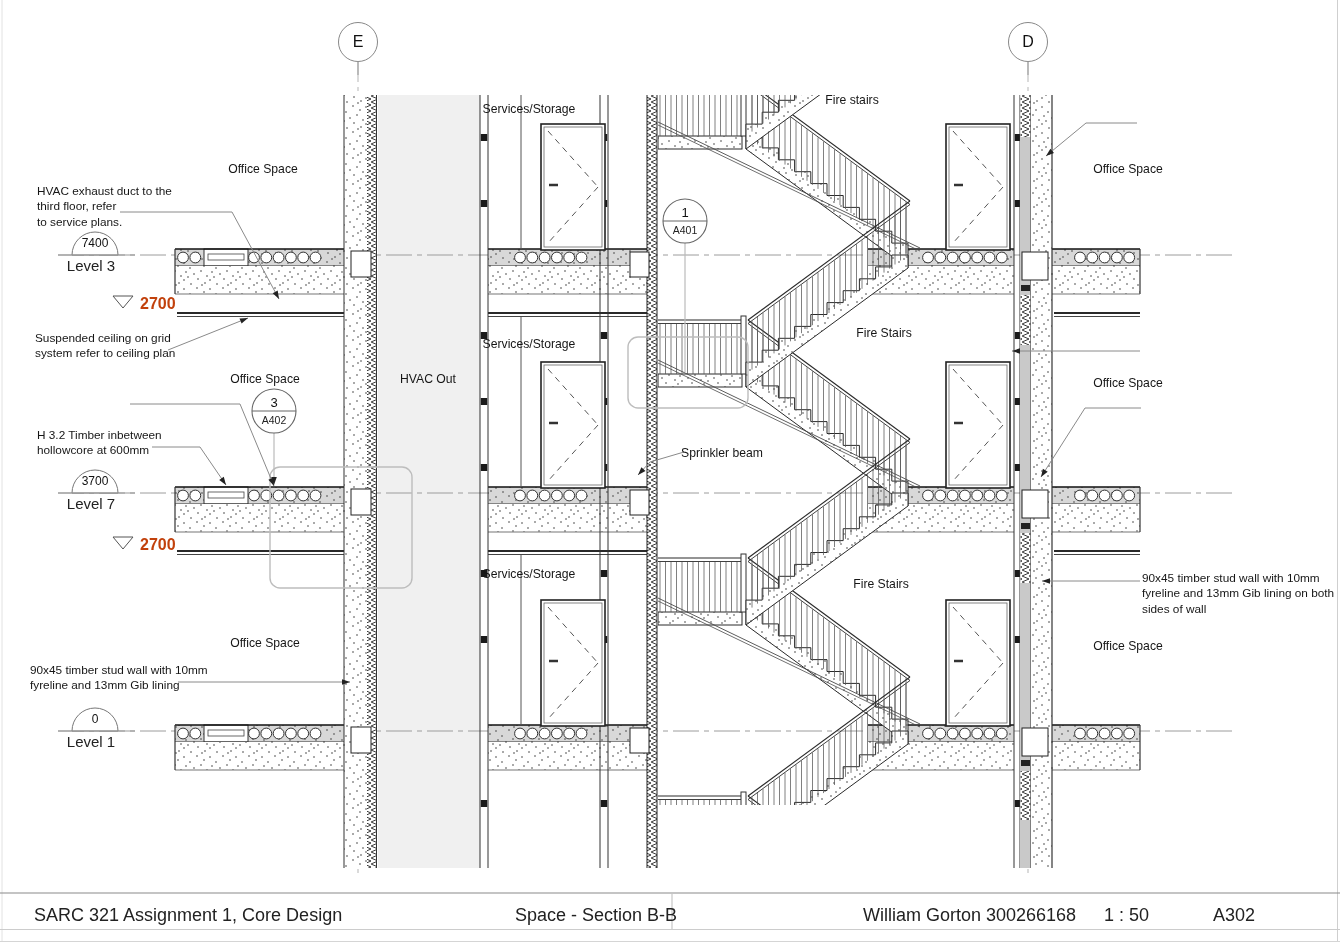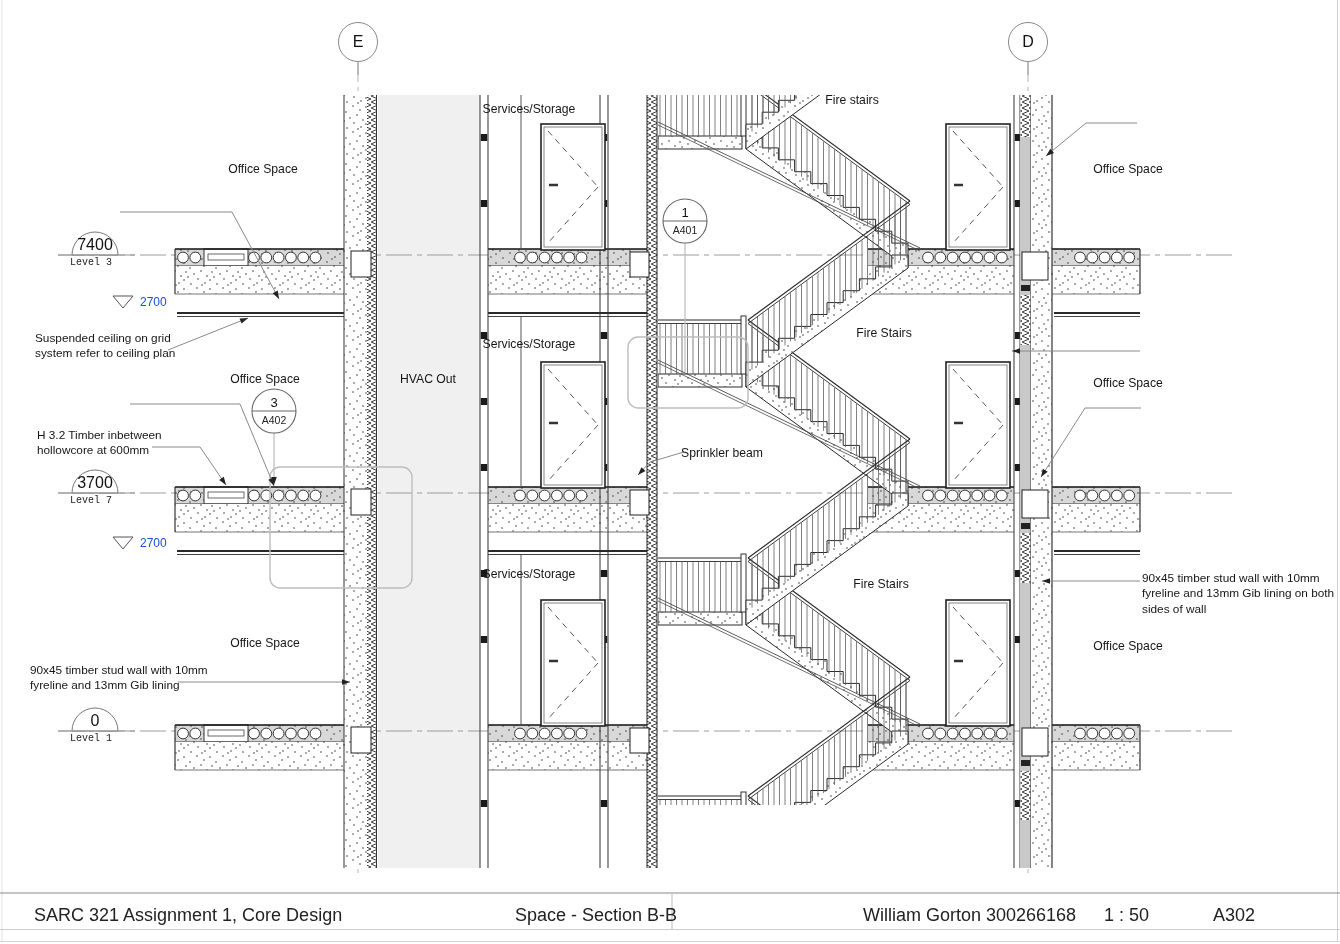--- a/index.html
+++ b/index.html
@@ -2,23 +2,23 @@
 <html><head>
 <meta charset="utf-8">
 <style>
   html,body{margin:0;padding:0;background:#fff;}
   body{width:1340px;height:944px;overflow:hidden;}
   .sheet{position:relative;width:1340px;height:944px;background:#fff;
          font-family:"Liberation Sans",sans-serif;}
   svg{position:absolute;left:0;top:0;}
   .t{position:absolute;white-space:pre-line;font-size:11.8px;line-height:1.3;color:#161616;}
   .r{position:absolute;white-space:nowrap;transform:translateX(-50%);font-size:12.2px;color:#161616;}
-  .num{position:absolute;white-space:nowrap;transform:translateX(-50%);font-size:16px;color:#111;}
-  .lvl{position:absolute;white-space:nowrap;transform:translateX(-50%);font-size:10px;color:#222;font-family:Liberation Mono, monospace;}
-  .m27{position:absolute;white-space:nowrap;font-size:12px;color:#1d4ed8;}
+  .num{position:absolute;white-space:nowrap;transform:translateX(-50%);font-size:12px;color:#111;}
+  .lvl{position:absolute;white-space:nowrap;transform:translateX(-50%);font-size:15px;color:#222;}
+  .m27{position:absolute;white-space:nowrap;font-size:16px;color:#c2410c;font-weight:bold;}
   .cnum{position:absolute;white-space:nowrap;transform:translateX(-50%);font-size:13px;color:#111;}
   .csheet{position:absolute;white-space:nowrap;transform:translateX(-50%);font-size:10.5px;color:#222;}
   .grid{position:absolute;white-space:nowrap;transform:translateX(-50%);font-size:16px;color:#111;}
   .tb{position:absolute;white-space:nowrap;font-size:18px;color:#222;}
 </style>
 </head>
 <body>
 
 <div class="sheet">
   <svg id="dwg" width="1340" height="944" viewBox="0 0 1340 944">
@@ -770,20 +770,23 @@
   <div class="r" style="left:1128px;top:639px">Office Space</div>
   <div class="r" style="left:529px;top:102px">Services/Storage</div>
   <div class="r" style="left:529px;top:337px">Services/Storage</div>
   <div class="r" style="left:529px;top:567px">Services/Storage</div>
   <div class="r" style="left:852px;top:93px">Fire stairs</div>
   <div class="r" style="left:884px;top:326px">Fire Stairs</div>
   <div class="r" style="left:881px;top:577px">Fire Stairs</div>
   <div class="r" style="left:428px;top:372px">HVAC Out</div>
   <div class="r" style="left:722px;top:446px">Sprinkler beam</div>
 
+  <div class="t" style="left:37px;top:184px">HVAC exhaust duct to the
+third floor, refer
+to service plans.</div>
   <div class="t" style="left:35px;top:331px">Suspended ceiling on grid
 system refer to ceiling plan</div>
   <div class="t" style="left:37px;top:428px">H 3.2 Timber inbetween
 hollowcore at 600mm</div>
   <div class="t" style="left:30px;top:663px">90x45 timber stud wall with 10mm
 fyreline and 13mm Gib lining</div>
   <div class="t" style="left:1142px;top:571px">90x45 timber stud wall with 10mm
  fyreline and 13mm Gib lining on both
 sides of wall</div>
 

